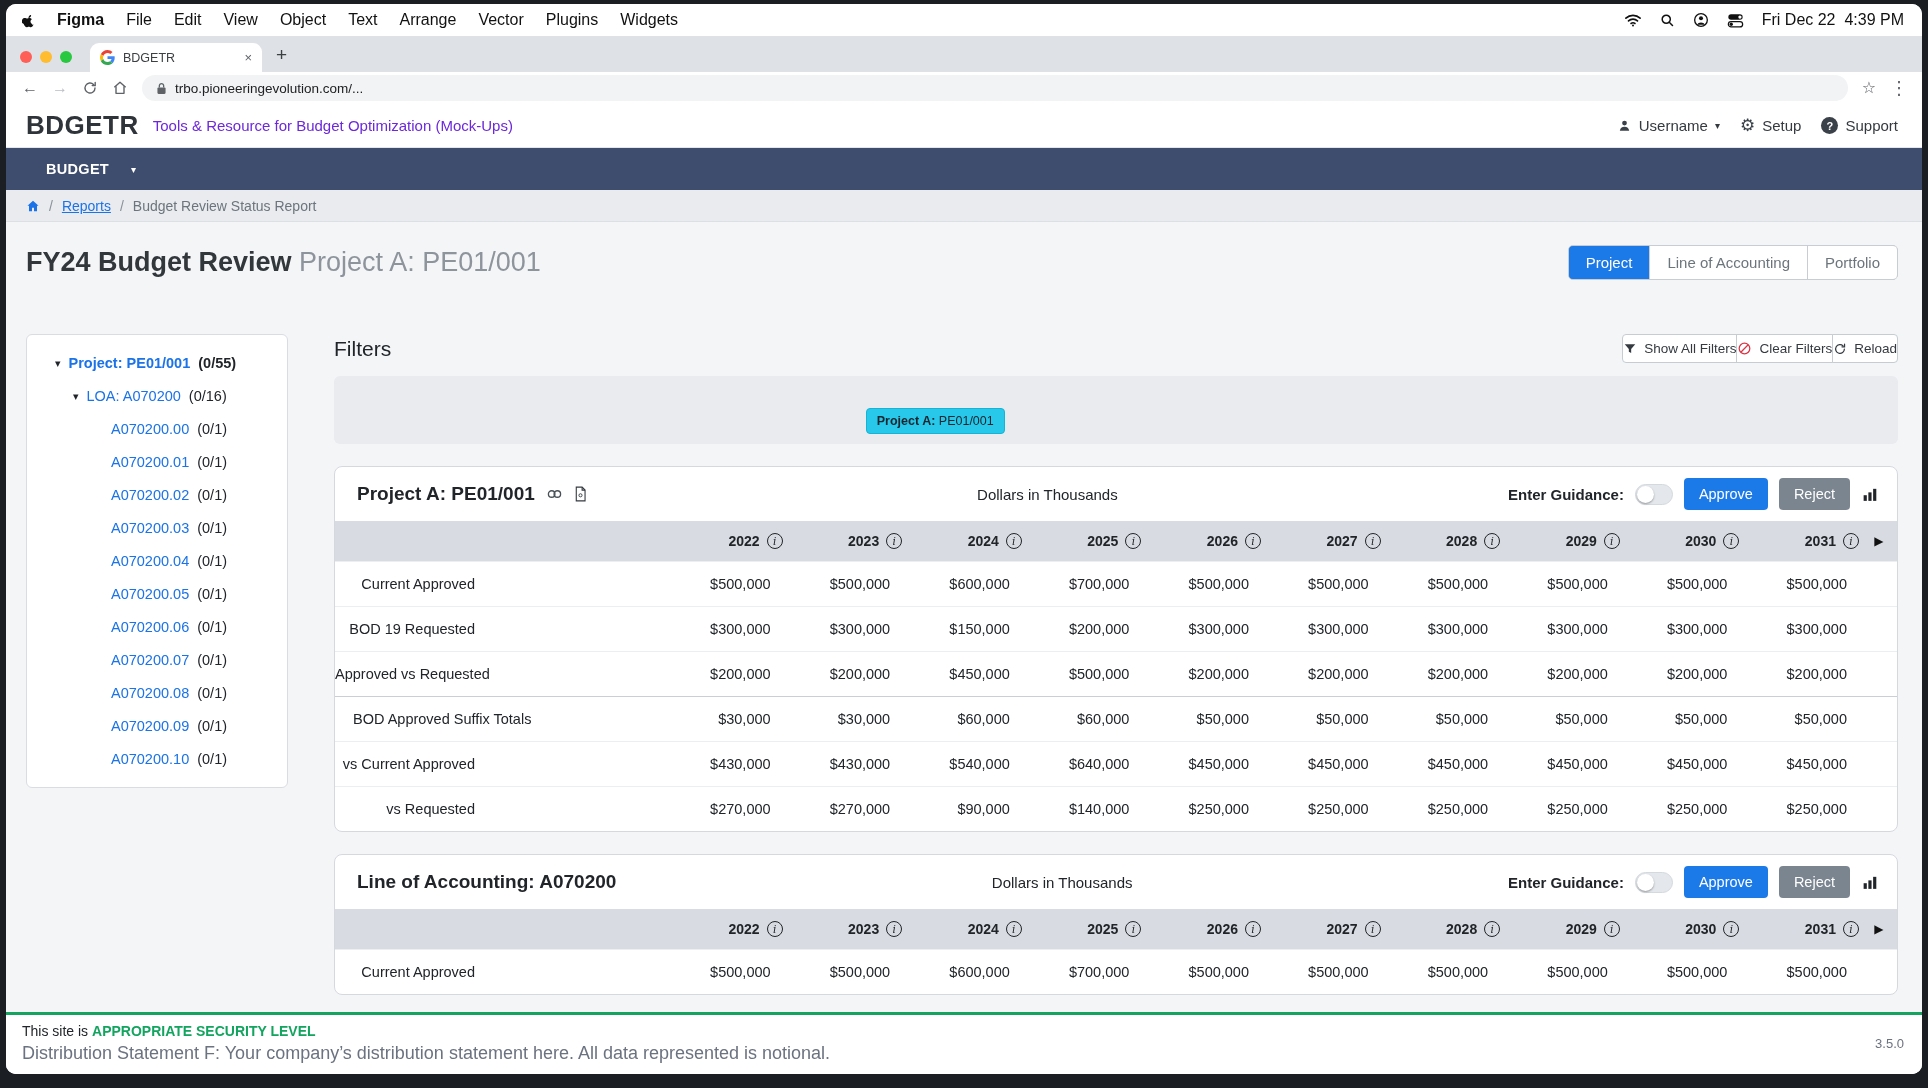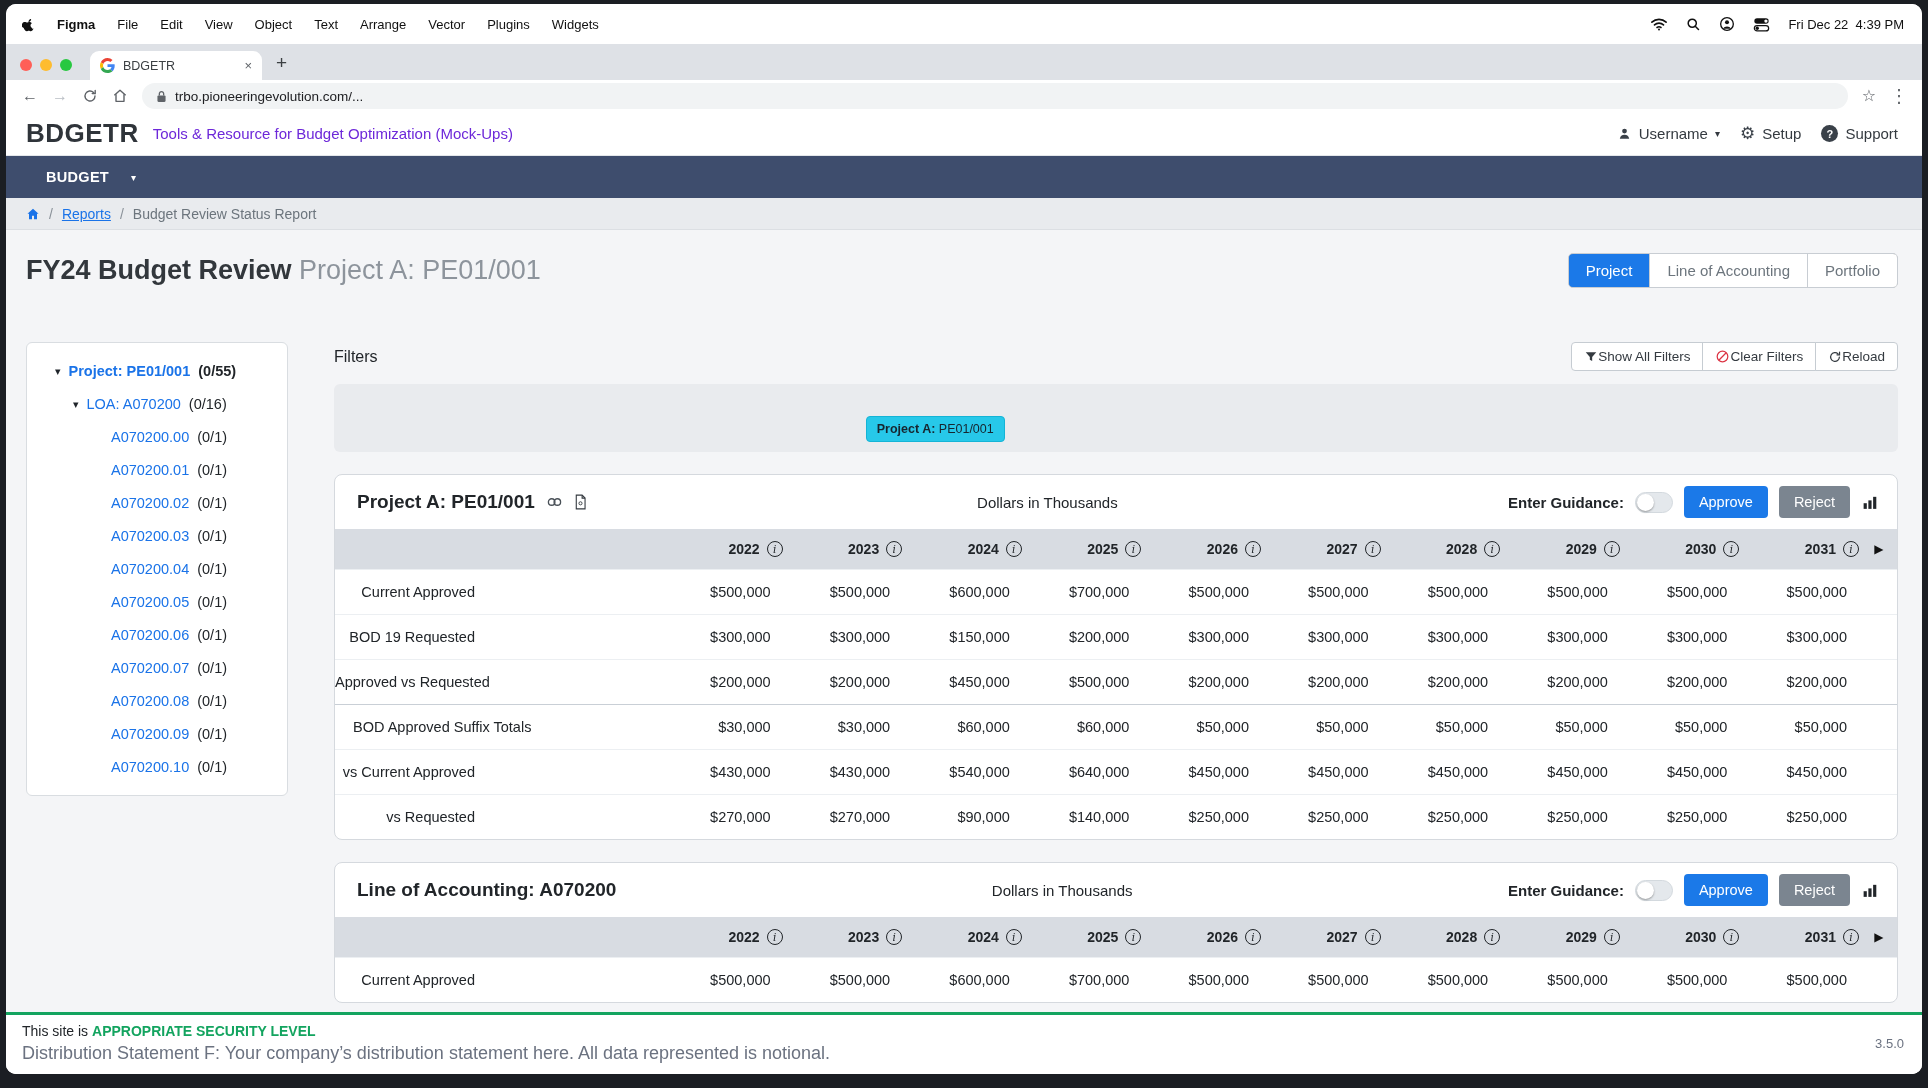--- a/index.html
+++ b/index.html
@@ -6,23 +6,23 @@
   html,body { width:1928px; height:1088px; overflow:hidden; }
   body { font-family:"Liberation Sans","DejaVu Sans",sans-serif; background:#1b1e23; }
   [data-interactable="true"] { cursor:pointer; }
 
   .frame { position:absolute; inset:0; background:#1b1e23; }
   .screen { position:absolute; left:6px; right:6px; top:4px; bottom:14px;
             border-radius:10px; overflow:hidden; background:#fff;
             display:flex; flex-direction:column; }
 
   
-  .menubar { height:40px; background:#fff; display:flex; align-items:center;
+  .menubar { height:32px; background:#fff; display:flex; align-items:center;
              justify-content:space-between; padding:0 18px 0 16px; flex-shrink:0;
-             font-size:13px; color:#111; }
+             font-size:16px; color:#111; }
   .mb-left { display:flex; align-items:center; gap:22px; }
   .mb-left nav { display:flex; gap:22px; }
   .mb-left nav span { font-weight:500; }
   .mb-left nav span:first-child { font-weight:700; }
   .mb-right { display:flex; align-items:center; gap:18px; }
   .mb-right .clock { font-weight:500; white-space:pre; }
   .mb-ic { display:inline-flex; align-items:center; }
 
   
   .tabstrip { height:36px; background:#dee1e6; display:flex; align-items:flex-end;
@@ -91,24 +91,24 @@
   .tree-row:last-child { margin-bottom:0; }
   .tree-row a { color:#1a73e8; text-decoration:none; }
   .tree-row .count { color:#212529; }
   .tree-row.root { padding-left:16px; font-weight:700; }
   .tree-row.loa  { padding-left:34px; }
   .tree-row.leaf { padding-left:72px; }
   .tree-caret { font-size:11px; color:#1f242a; }
 
   .main { flex:1; min-width:0; }
   .filters-head { display:flex; align-items:center; justify-content:space-between; margin-bottom:13px; }
-  .filters-title { font-size:16px; color:#212529; }
+  .filters-title { font-size:21px; color:#212529; }
   .filter-btns { display:flex; }
-  .fbtn { display:inline-flex; align-items:center; gap:0; background:#fff;
-          border:1px solid #c6ccd2; padding:6px 12px; font-size:13.5px; color:#343a40;
+  .fbtn { display:inline-flex; align-items:center; gap:7px; background:#fff;
+          border:1px solid #c6ccd2; padding:6px 0; font-size:13.5px; color:#343a40;
           font-family:inherit; margin-left:-1px; }
   .fbtn:first-child { border-radius:4px 0 0 4px; margin-left:0; }
   .fbtn:last-child { border-radius:0 4px 4px 0; }
 
   .filters-panel { height:68px; background:#e9ebee; border-radius:6px; position:relative; }
   .chip { position:absolute; left:34%; bottom:10px; background:#27c8e9; border:1px solid #14b4d6;
           border-radius:4px; padding:5px 10px; font-size:12.5px; color:#17252f; white-space:nowrap; }
   .chip b { font-weight:700; }
 
   

